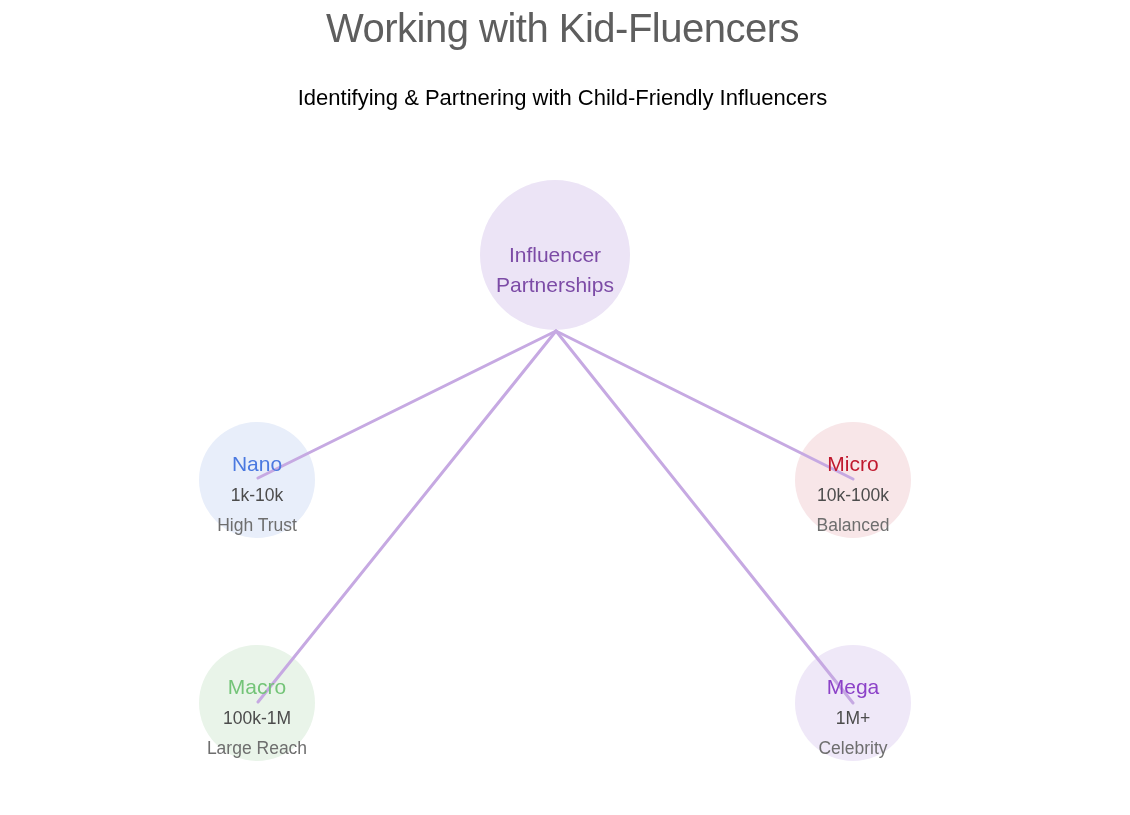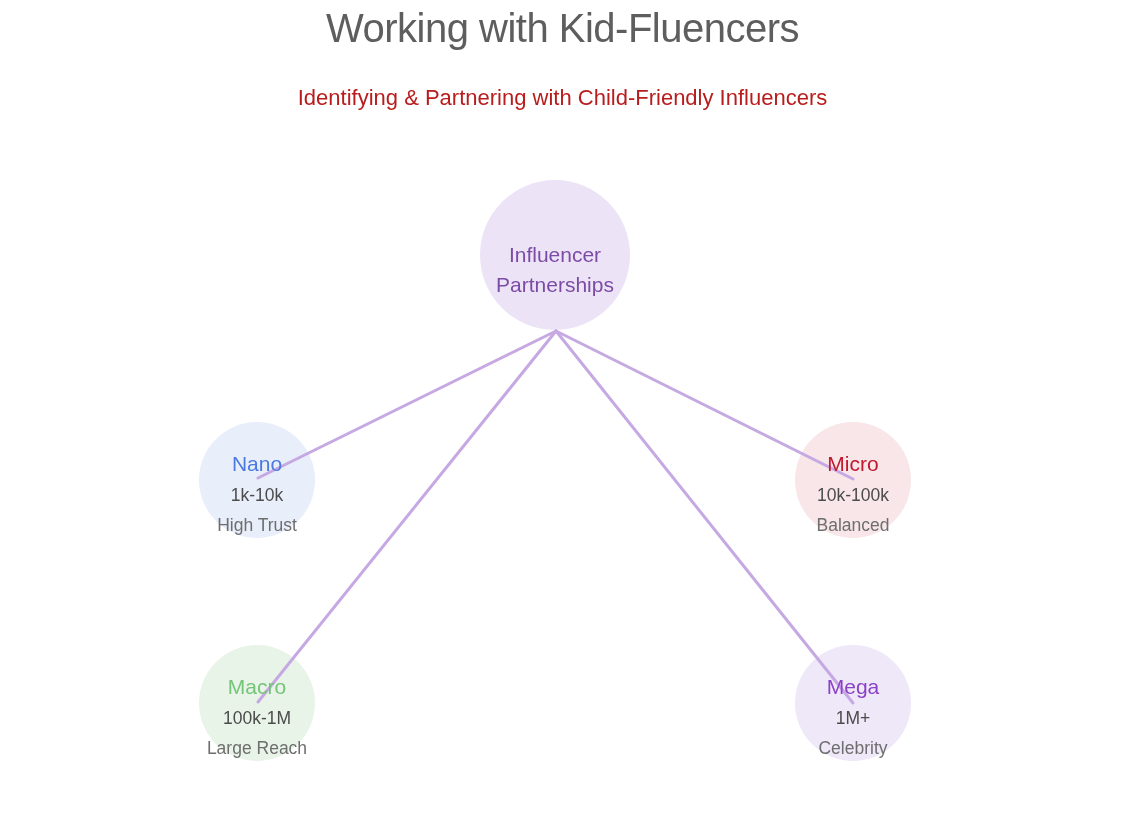--- a/index.html
+++ b/index.html
@@ -30,21 +30,21 @@
   }
   .page-subtitle {
     position: absolute;
     top: 85px;
     left: 0;
     right: 15px;
     margin: 0;
     text-align: center;
     font-size: 22px;
     font-weight: 400;
-    color: #b91c1c;
+    color: #000000;
   }
   svg.mindmap {
     position: absolute;
     top: 0;
     left: 0;
   }
   .edge {
     stroke-width: 3;
     stroke-linecap: round;
     fill: none;

